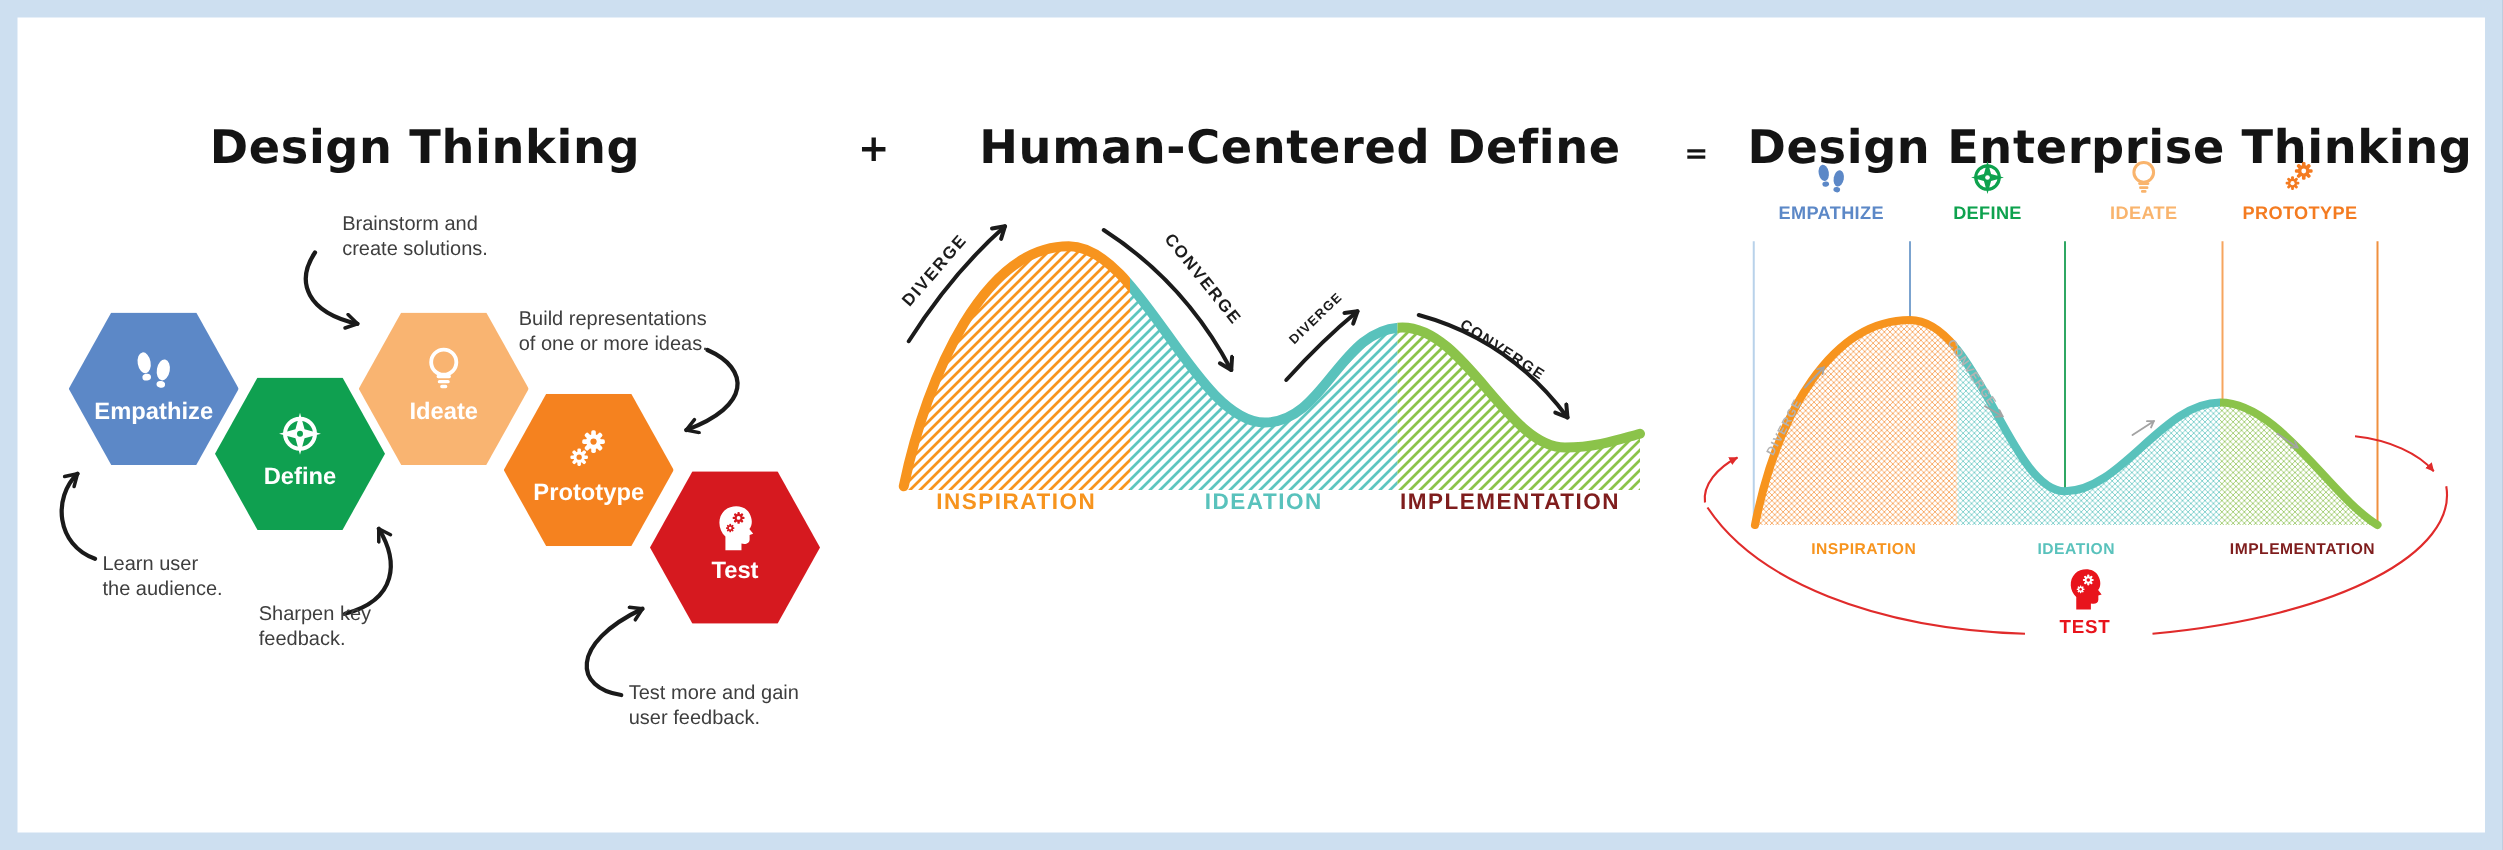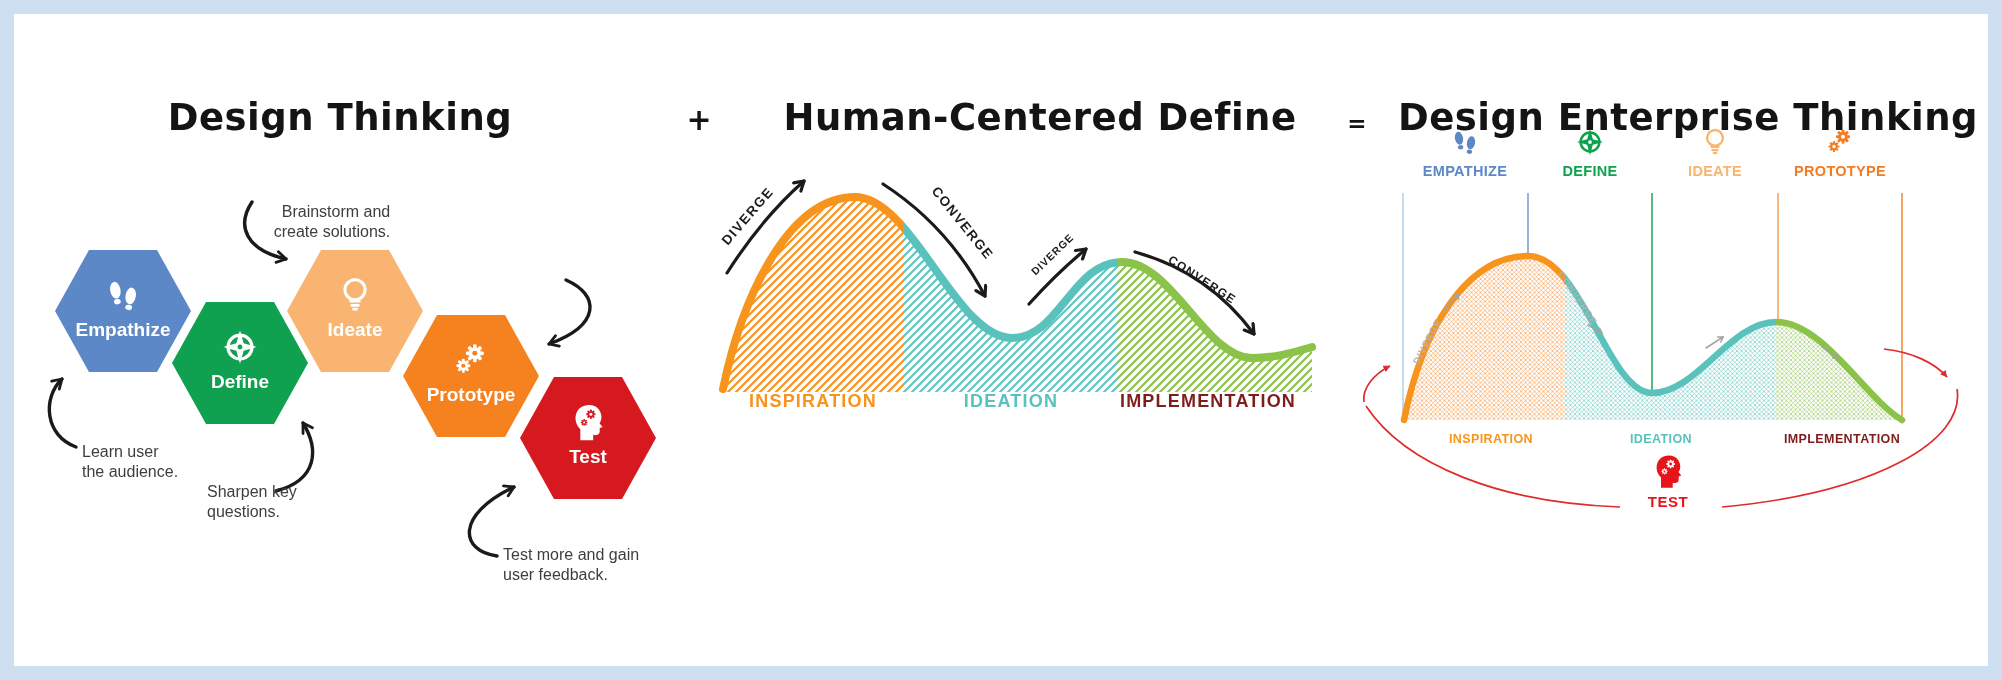--- a/index.html
+++ b/index.html
@@ -18,21 +18,21 @@
        clip-path:polygon(25% 0%,75% 0%,100% 50%,75% 100%,25% 100%,0% 50%);}
   .hex-empathize{background:#5c88c7;}
   .hex-define{background:#0fa050;}
   .hex-ideate{background:#f9b471;}
   .hex-prototype{background:#f5821f;}
   .hex-test{background:#d6191f;}
   .hicon{width:46px;height:46px;display:block;}
   .hlabel{font:700 19px "Liberation Sans",sans-serif;color:#fff;margin-top:1px;}
 
   .ann{position:absolute;font:16px/19.5px "Liberation Sans",sans-serif;color:#3e3e3e;}
-  .ann-c{transform:translateX(-50%);text-align:right;margin-top:32px;}
+  .ann-c{transform:translateX(-50%);text-align:left;}
 
   .phase-lg{position:absolute;transform:translateX(-50%);white-space:nowrap;
             font:700 18px "Liberation Sans",sans-serif;letter-spacing:1.2px;}
   .phase-sm{position:absolute;transform:translateX(-50%);white-space:nowrap;
             font:700 12.5px "Liberation Sans",sans-serif;letter-spacing:.4px;}
   .c-orange{color:#f7941e;}.c-teal{color:#59c2bc;}.c-green{color:#7f1d1d;}
   .c-blue{color:#5c88c7;}.c-green2{color:#0ea24e;}.c-lorange{color:#f9b46d;}.c-orange2{color:#f47b20;}
 
   .col{position:absolute;transform:translateX(-50%);text-align:center;width:130px;}
   .cicon{width:36px;height:36px;display:block;margin:0 auto;}
@@ -242,27 +242,31 @@
       <use href="#gear" transform="translate(-4,0.5) scale(0.3)" fill="#d6191f"></use>
         <circle cx="-4" cy="0.5" r="1.1" fill="#fff"></circle>
     </svg>
     <div class="hlabel">Test</div>
   </div>
 
   <div class="ann ann-c" style="left:332px;top:170px">
     <div>Brainstorm and</div>
     <div>create solutions.</div>
   </div>
+  <div class="ann" style="left:415px;top:246px">
+    <div>Build representations</div>
+    <div>of one or more ideas.</div>
+  </div>
   <div class="ann" style="left:82px;top:442px">
     <div>Learn user</div>
     <div>the audience.</div>
   </div>
   <div class="ann" style="left:207px;top:482px">
     <div>Sharpen key</div>
-    <div>questions.</div>
+    <div>feedback.</div>
   </div>
   <div class="ann" style="left:503px;top:545px">
     <div>Test more and gain</div>
     <div>user feedback.</div>
   </div>
 
   <div class="phase-lg c-orange" style="left:813px;top:391px">INSPIRATION</div>
   <div class="phase-lg c-teal" style="left:1011px;top:391px">IDEATION</div>
   <div class="phase-lg c-green" style="left:1208px;top:391px">IMPLEMENTATION</div>
 

